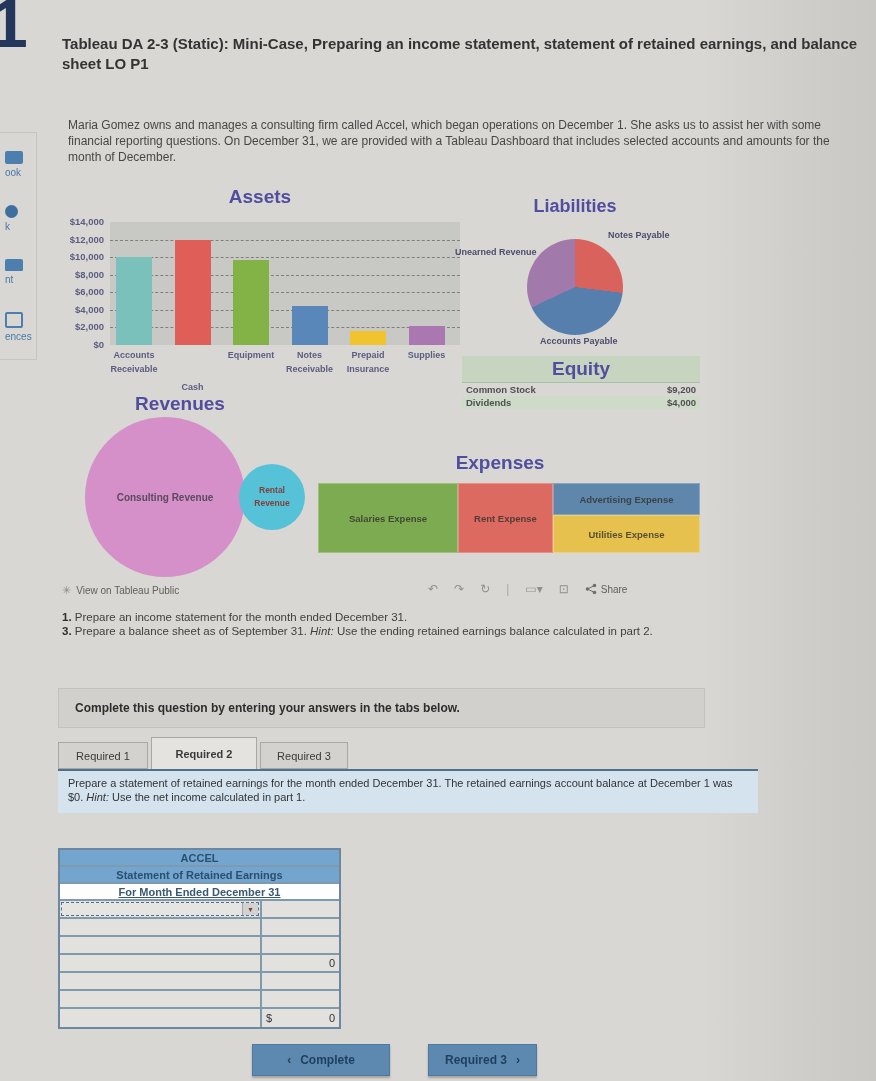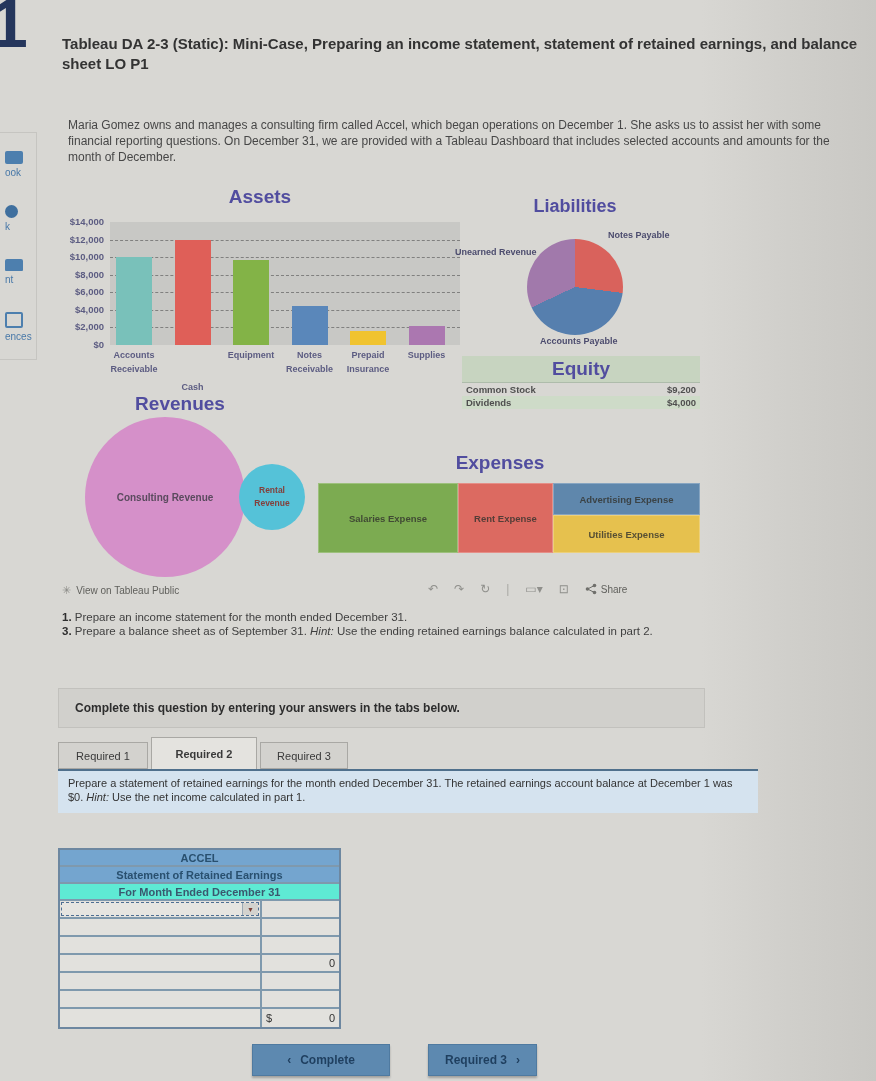--- a/index.html
+++ b/index.html
@@ -72,21 +72,21 @@
   .tab-1{width:90px;}
   .tab-2{width:106px;height:32px;background:#e4e3df;border-bottom:none;font-weight:700;}
   .tab-3{width:88px;}
   .tab-panel{position:absolute;left:58px;top:769px;width:700px;min-height:44px;background:#d5e3ef;border-top:2px solid #50708c;
     box-sizing:border-box;padding:5px 10px;font-size:11px;color:#333;line-height:1.3;}
   
   .worksheet{position:absolute;left:58px;top:848px;width:283px;border:2px solid #6d87a0;background:#e2e1dd;box-sizing:border-box;}
   .ws-row{display:flex;border-bottom:2px solid #7f99ad;box-sizing:border-box;}
   .ws-row:last-child{border-bottom:none;}
   .ws-head{height:17px;align-items:center;justify-content:center;background:#74a5cf;color:#29506f;font-size:11px;font-weight:700;}
-  .ws-head.period{background:#5eead4;color:#3a586f;}
+  .ws-head.period{background:#ffffff;color:#3a586f;text-decoration:underline;}
   .ws-body{height:18px;}
   .ws-c1{width:202px;border-right:2px solid #7f99ad;box-sizing:border-box;position:relative;}
   .ws-c2{flex:1;display:flex;align-items:center;justify-content:flex-end;padding-right:4px;font-size:11px;color:#333;}
   .ws-c2.ws-total{justify-content:space-between;padding:0 4px;}
   .dd{position:absolute;inset:1px;border:1px dashed #4f6f93;background:#e6e5e1;display:flex;justify-content:flex-end;cursor:pointer;}
   .dd-btn{width:15px;border-left:1px solid #9aa8b5;background:#d3d2ce;display:flex;align-items:center;justify-content:center;font-size:7px;color:#7c4036;}
   
   .btn{position:absolute;top:1044px;height:30px;background:#5d89b0;border:1px solid #4f7aa0;box-shadow:0 2px 2px rgba(0,0,0,.25);
     color:#1f3f5f;font-size:12px;font-weight:700;display:flex;align-items:center;justify-content:center;gap:9px;cursor:pointer;}
   .btn-prev{left:252px;width:136px;}

